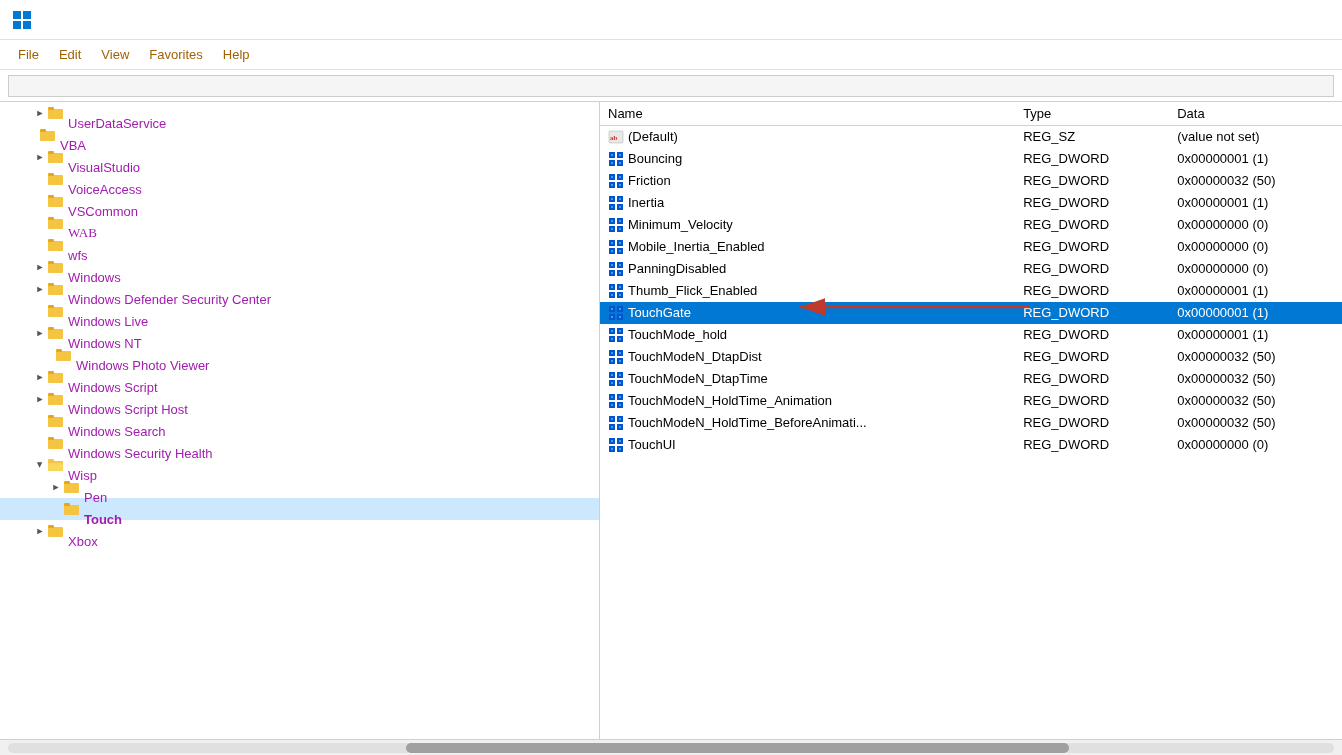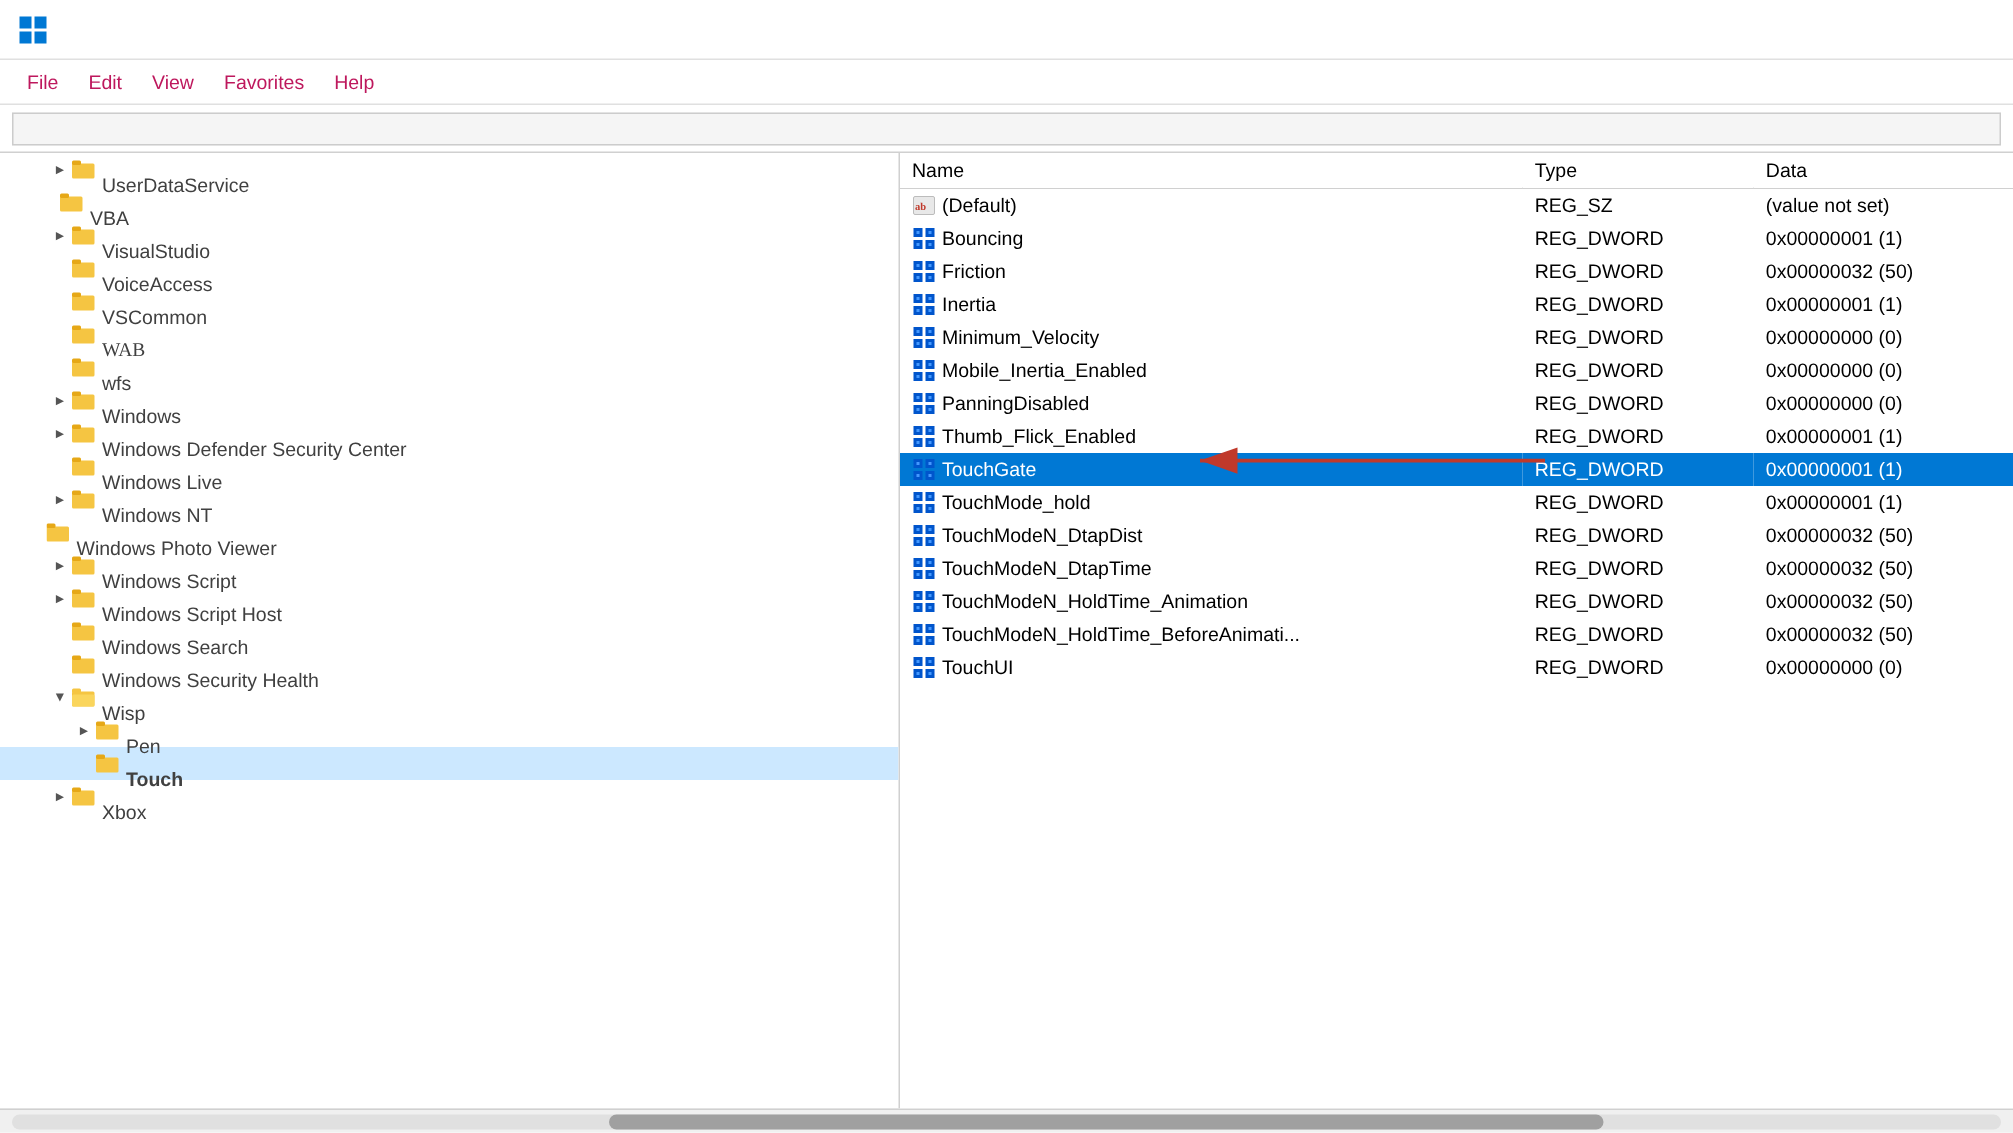--- a/index.html
+++ b/index.html
@@ -59,21 +59,21 @@
       display: flex;
       align-items: center;
       background: #ffffff;
       height: 30px;
       padding: 0 8px;
       border-bottom: 1px solid #e0e0e0;
     }
     .menu-item {
       padding: 4px 10px;
       cursor: pointer;
-      color: #be185d;
+      color: #a16207;
       border-radius: 3px;
     }
 
     
     .address-bar {
       display: flex;
       align-items: center;
       background: #ffffff;
       height: 32px;
       padding: 0 8px;
@@ -133,21 +133,21 @@
       width: 16px;
       height: 16px;
       margin-right: 4px;
       flex-shrink: 0;
       display: inline-flex;
       align-items: center;
       justify-content: center;
     }
     .tree-label {
       font-size: 13px;
-      color: #404040;
+      color: #a21caf;
       margin-top: 20px;
     }
 
     
     .data-panel {
       flex: 1;
       overflow-y: auto;
       overflow-x: hidden;
       background: #fff;
     }
@@ -382,21 +382,21 @@
       <div class="tree-item" style="padding-left: 32px;">
         <span class="tree-arrow" style="visibility: visible;">►</span>
         <span class="tree-folder-icon">
           <svg width="16" height="14" viewBox="0 0 16 14">
             <rect x="0" y="3" width="15" height="10" rx="1" fill="#f5c542"></rect>
             <rect x="0" y="1" width="6" height="3" rx="1" fill="#e6a817"></rect>
           </svg>
         </span>
         <span class="tree-label">Windows NT</span>
       </div>
-      <div class="tree-item" style="padding-left: 15px;">
+      <div class="tree-item" style="padding-left: 40px;">
         <span class="tree-arrow" style="visibility: hidden;">►</span>
         <span class="tree-folder-icon">
           <svg width="16" height="14" viewBox="0 0 16 14">
             <rect x="0" y="3" width="15" height="10" rx="1" fill="#f5c542"></rect>
             <rect x="0" y="1" width="6" height="3" rx="1" fill="#e6a817"></rect>
           </svg>
         </span>
         <span class="tree-label">Windows Photo Viewer</span>
       </div>
       <div class="tree-item" style="padding-left: 32px;">

